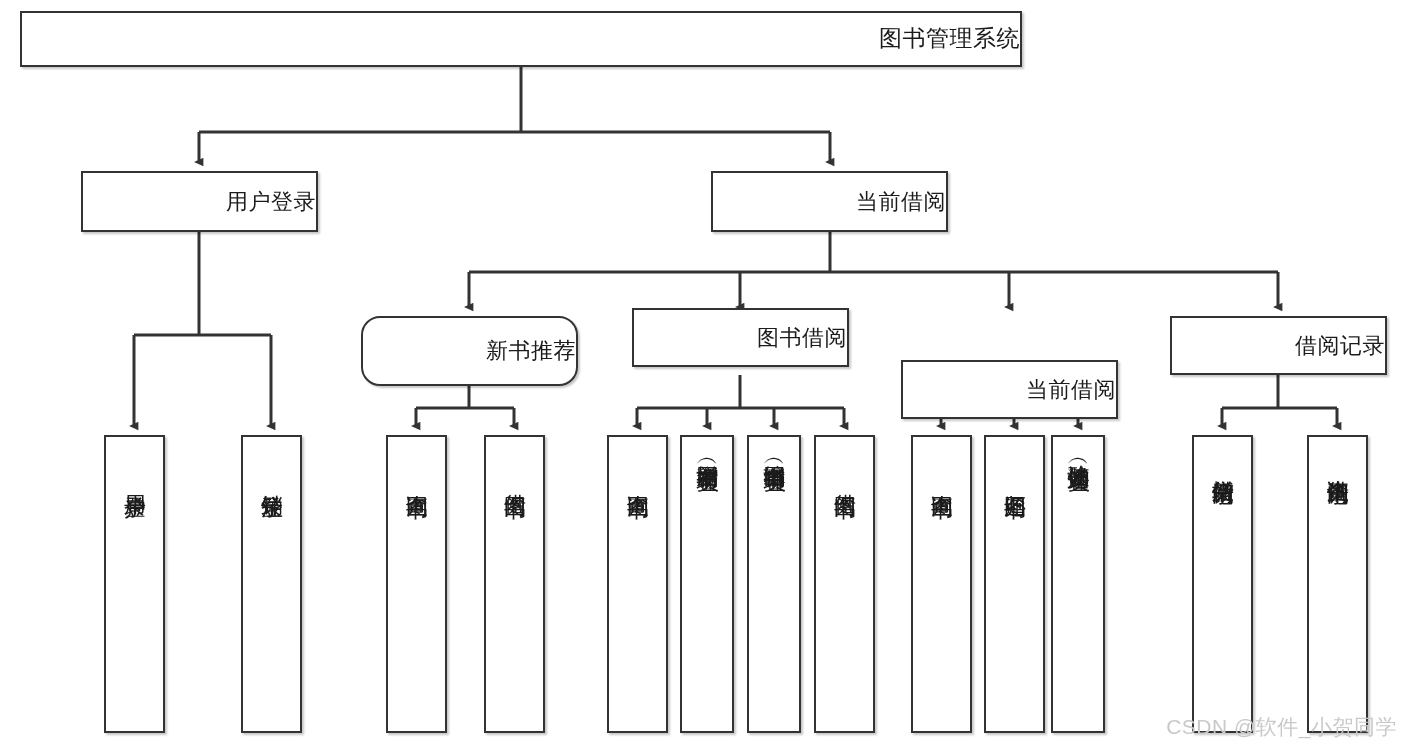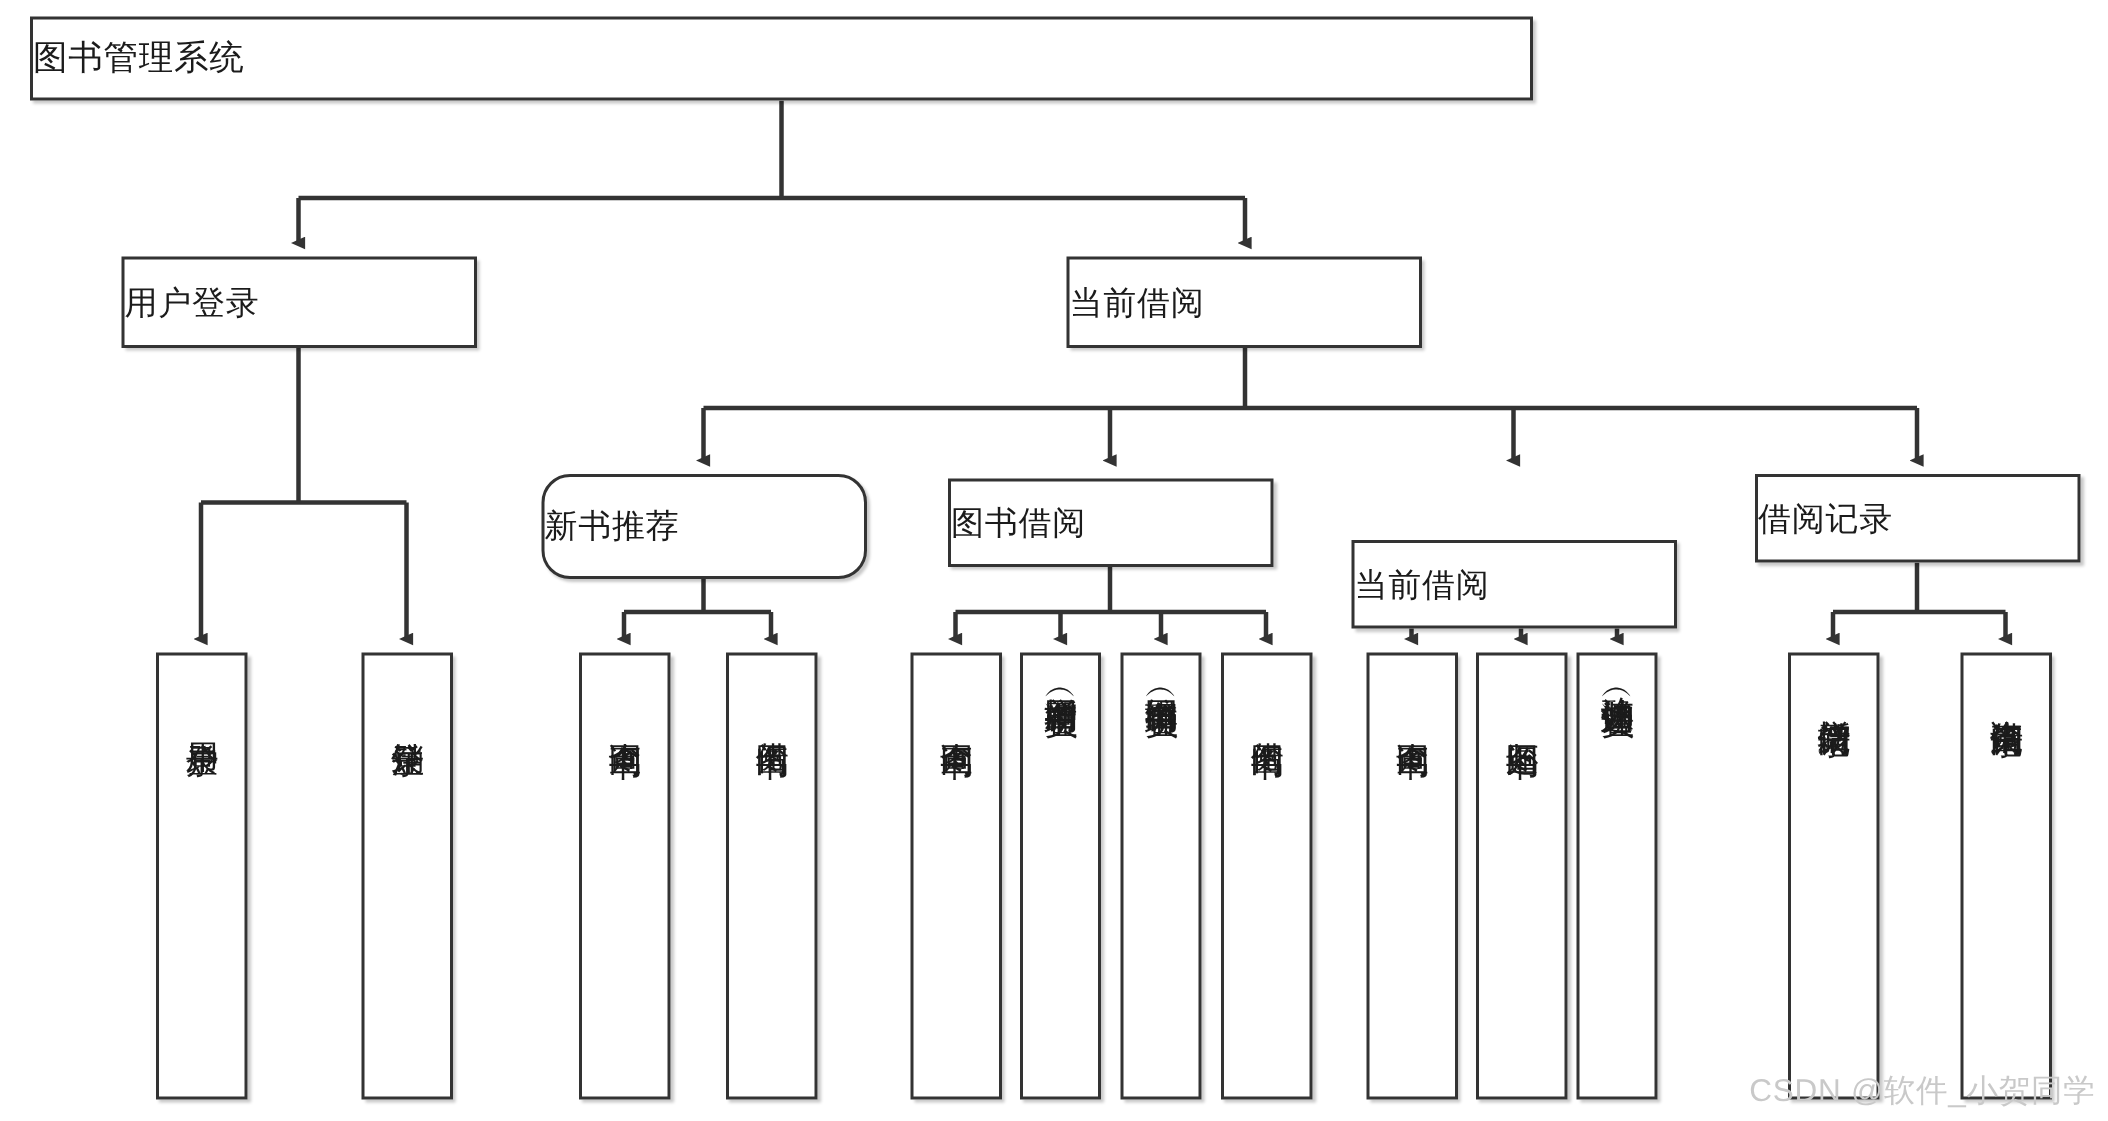--- a/index.html
+++ b/index.html
@@ -27,21 +27,21 @@
     pointer-events: none;
   }
   .node {
     position: absolute;
     box-sizing: border-box;
     background: #ffffff;
     border: 2px solid #333333;
     box-shadow: 2px 2px 2px rgba(0,0,0,0.22);
     display: flex;
     align-items: center;
-    justify-content: flex-start;
+    justify-content: flex-end;
     color: #1b1b1b;
     z-index: 2;
   }
   .node .label {
     display: block;
     text-align: center;
     line-height: 1.18;
     letter-spacing: 0.5px;
   }
   .node.horiz .label {
@@ -137,21 +137,21 @@
   <div class="node horiz" style="left:81px; top:171px; width:237px; height:61px;">
     <span class="label">用户登录</span>
   </div>
   <div class="node horiz" style="left:711px; top:171px; width:237px; height:61px;">
     <span class="label">当前借阅</span>
   </div>
 
   <div class="node horiz" style="left:361px; top:316px; width:217px; height:70px;border-radius:19px;">
     <span class="label">新书推荐</span>
   </div>
-  <div class="node horiz" style="left:632px; top:319px; width:217px; height:59px;">
+  <div class="node horiz" style="left:632px; top:308px; width:217px; height:59px;">
     <span class="label">图书借阅</span>
   </div>
   <div class="node horiz" style="left:901px; top:316px; width:217px; height:59px;margin-top:44px;">
     <span class="label">当前借阅</span>
   </div>
   <div class="node horiz" style="left:1170px; top:316px; width:217px; height:59px;">
     <span class="label">借阅记录</span>
   </div>
 
   <div class="node vert" style="left:104px; top:435px; width:61px; height:298px;">

